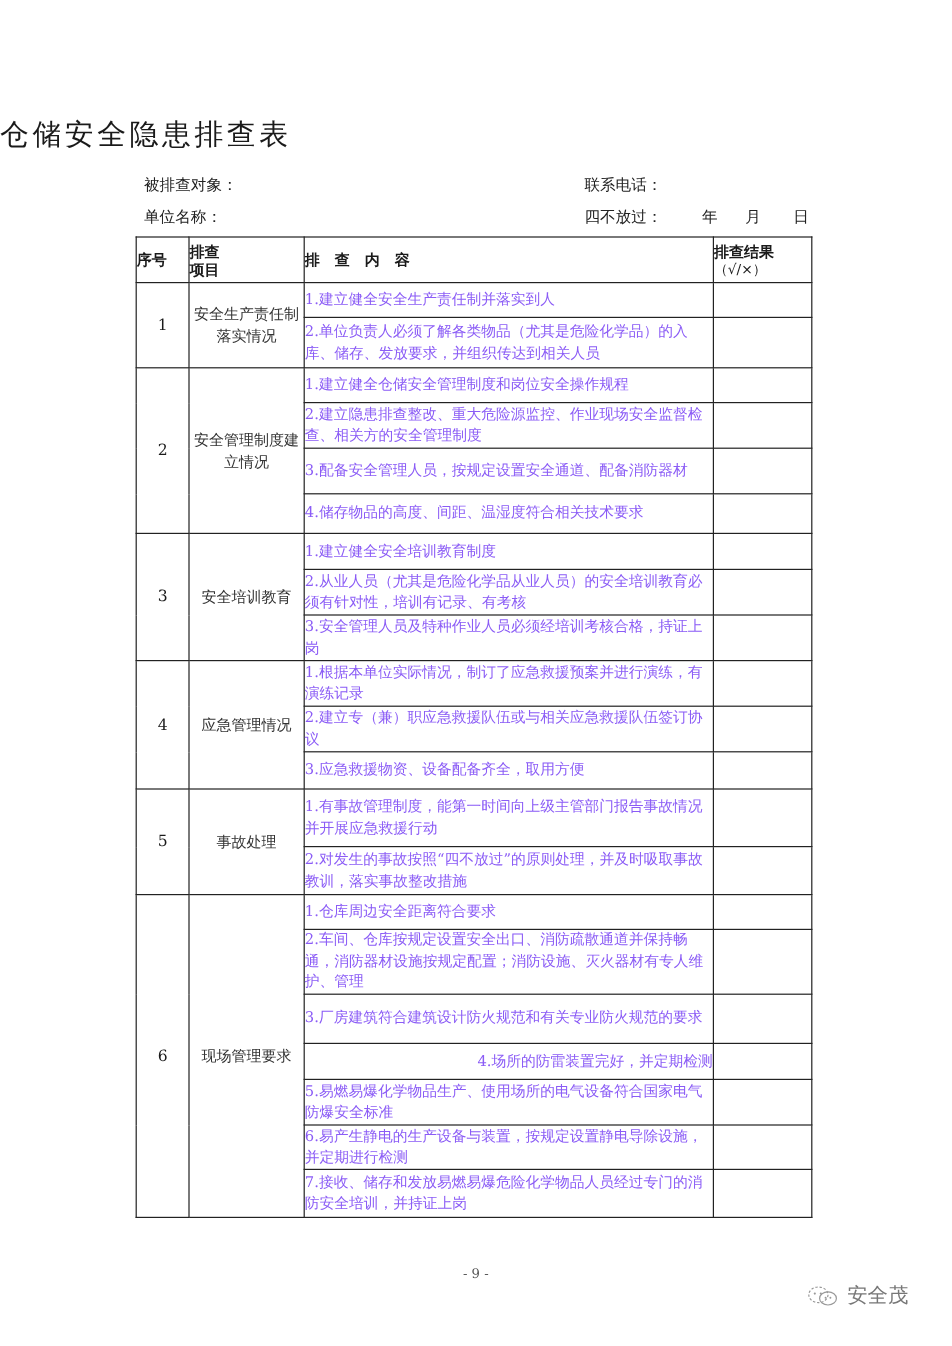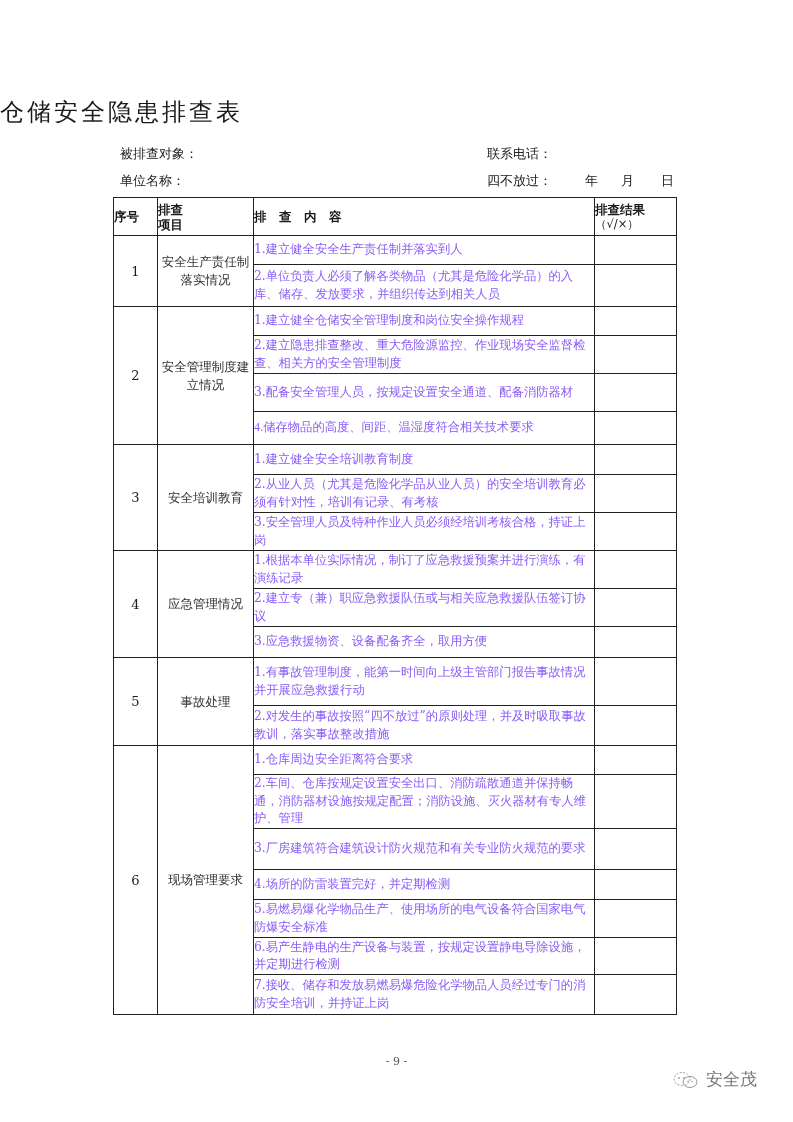--- a/index.html
+++ b/index.html
@@ -76,21 +76,21 @@
       <td class="result"></td>
     </tr>
     <tr style="height:38px;">
       <td class="content">2.建立隐患排查整改、重大危险源监控、作业现场安全监督检查、相关方的安全管理制度</td>
       <td class="result"></td>
     </tr>
     <tr style="height:38px;">
       <td class="content">3.配备安全管理人员，按规定设置安全通道、配备消防器材</td>
       <td class="result"></td>
     </tr>
-    <tr style="height:33px;font-family:Liberation Serif, serif;">
+    <tr style="height:33px;">
       <td class="content">4.储存物品的高度、间距、温湿度符合相关技术要求</td>
       <td class="result"></td>
     </tr>
 
     <tr style="height:30px;">
       <td class="seq" rowspan="3">3</td>
       <td class="item" rowspan="3">安全培训教育</td>
       <td class="content">1.建立健全安全培训教育制度</td>
       <td class="result"></td>
     </tr>
@@ -136,21 +136,21 @@
       <td class="result"></td>
     </tr>
     <tr style="height:54px;">
       <td class="content">2.车间、仓库按规定设置安全出口、消防疏散通道并保持畅通，消防器材设施按规定配置；消防设施、灭火器材有专人维护、管理</td>
       <td class="result"></td>
     </tr>
     <tr style="height:41px;">
       <td class="content">3.厂房建筑符合建筑设计防火规范和有关专业防火规范的要求</td>
       <td class="result"></td>
     </tr>
-    <tr style="height:30px;">
+    <tr style="height:30px;text-align:right;">
       <td class="content">4.场所的防雷装置完好，并定期检测</td>
       <td class="result"></td>
     </tr>
     <tr style="height:38px;">
       <td class="content">5.易燃易爆化学物品生产、使用场所的电气设备符合国家电气防爆安全标准</td>
       <td class="result"></td>
     </tr>
     <tr style="height:37px;">
       <td class="content">6.易产生静电的生产设备与装置，按规定设置静电导除设施，并定期进行检测</td>
       <td class="result"></td>

